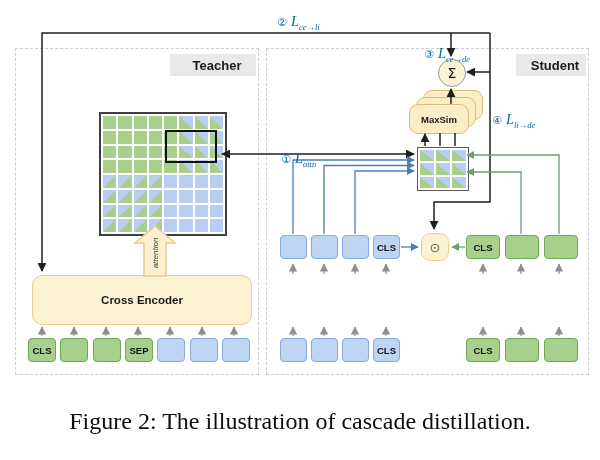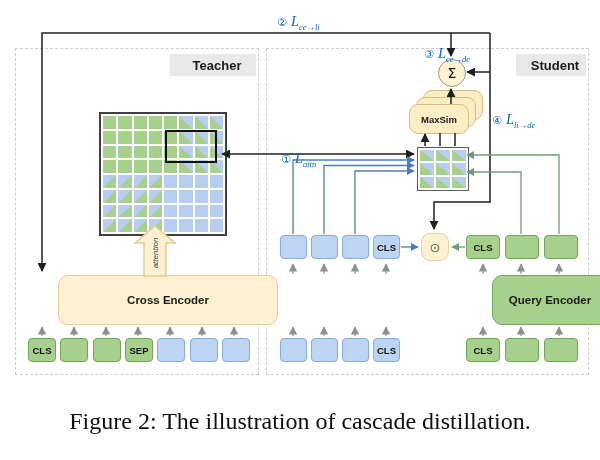--- a/index.html
+++ b/index.html
@@ -2,21 +2,21 @@
 <html><head>
 <meta charset="utf-8">
 <style>
   html,body{margin:0;padding:0;background:#ffffff;}
   #canvas{position:relative;width:600px;height:460px;background:#fff;overflow:hidden;
           font-family:"Liberation Sans",sans-serif;color:#111;}
   .panel{position:absolute;border:1.5px dashed #cdcdcd;background:#fff;z-index:1;}
   .panel-label{position:absolute;background:#e9e9e9;z-index:4;display:flex;align-items:center;
           justify-content:center;font-weight:bold;font-size:13px;color:#1a1a1a;padding-left:8px;}
   .encoder{position:absolute;border-radius:10px;display:flex;align-items:center;justify-content:center;
-          font-weight:bold;font-size:11.5px;z-index:2;color:#1a1a1a;margin-left:26px;}
+          font-weight:bold;font-size:11.5px;z-index:2;color:#1a1a1a;}
   .enc-cream{background:#fcf1d1;border:1.5px solid #e7cd96;}
   .enc-blue{background:#bdd4f2;border:1.5px solid #86abde;}
   .enc-green{background:#a8d08d;border:1.5px solid #6fa857;}
   .tokrow{position:absolute;display:flex;justify-content:space-between;z-index:2;}
   .tok{height:24px;border-radius:4px;display:flex;align-items:center;justify-content:center;
           font-weight:bold;font-size:9.5px;box-sizing:border-box;color:#111;}
   .tok-green{background:#a8d08d;border:1.5px solid #6fa857;}
   .tok-blue{background:#bdd4f2;border:1.5px solid #86abde;}
   .row-t .tok{width:28px;}
   .row-d .tok{width:27px;}
@@ -129,21 +129,20 @@
       <div class="cell cell-TR"></div>
       <div class="cell cell-TR"></div>
       <div class="cell cell-TR"></div>
       <div class="cell cell-TR"></div>
       <div class="cell cell-TR"></div>
       <div class="cell cell-TR"></div>
       <div class="cell cell-TR"></div>
     </div>
 
   <div class="encoder enc-cream" style="left:32px;top:275px;width:218px;height:48px;">Cross Encoder</div>
-  <div class="encoder enc-green" style="left:466px;top:275px;width:114px;height:48px;">Query Encoder</div>
 
   <div class="tokrow row-t" style="left:28px;top:338px;width:222px;">
       <div class="tok tok-green">CLS</div>
       <div class="tok tok-green"></div>
       <div class="tok tok-green"></div>
       <div class="tok tok-green">SEP</div>
       <div class="tok tok-blue"></div>
       <div class="tok tok-blue"></div>
       <div class="tok tok-blue"></div>
     </div>

